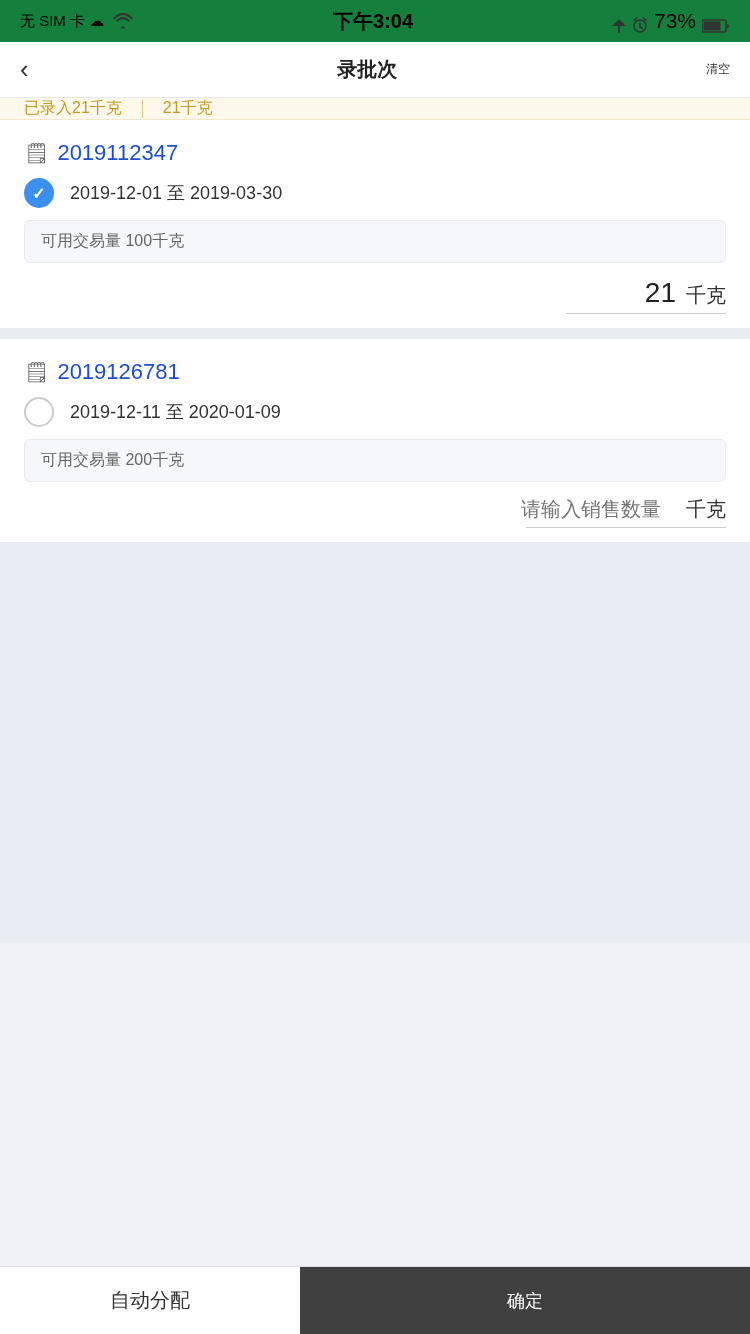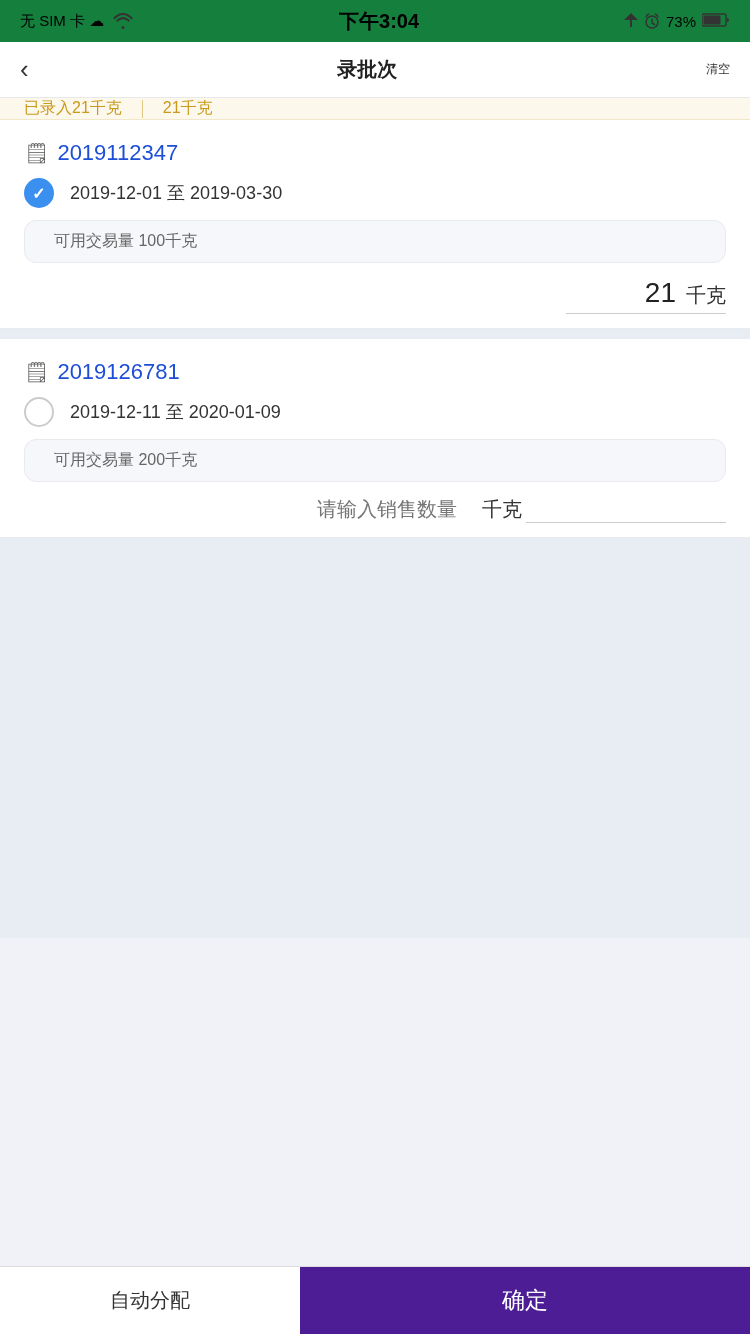--- a/index.html
+++ b/index.html
@@ -28,23 +28,23 @@
       align-items: center;
       gap: 8px;
       font-size: 15px;
     }
     .status-center {
       font-size: 20px;
       font-weight: 600;
     }
     .status-right {
       display: flex;
-      align-items: flex-start;
+      align-items: flex-end;
       gap: 6px;
-      font-size: 15px;
+      font-size: 21px;
     }
 
     
     .nav-bar {
       display: flex;
       justify-content: space-between;
       align-items: center;
       background: #fff;
       height: 56px;
       padding: 0 20px;
@@ -139,22 +139,22 @@
     }
 
     .batch-date {
       font-size: 18px;
       color: #333;
     }
 
     .batch-available {
       background: #f5f7fa;
       border: 1px solid #e8eaee;
-      border-radius: 12px;
-      padding: 10px 29px;
+      border-radius: 6px;
+      padding: 10px 16px;
       font-size: 16px;
       color: #666;
       margin-bottom: 0;
     }
 
     
     .amount-row {
       display: flex;
       justify-content: flex-end;
       align-items: baseline;
@@ -244,23 +244,23 @@
       color: #333;
       background: #fff;
       border: none;
       cursor: pointer;
     }
     .btn-confirm {
       flex: 1.5;
       display: flex;
       align-items: center;
       justify-content: center;
-      font-size: 23px;
+      font-size: 18px;
       color: #fff;
-      background: #4c1d95;
+      background: #404040;
       border: none;
       cursor: pointer;
     }
 
     
   </style>
 </head>
 <body>
 
 <div class="status-bar">
@@ -333,21 +333,21 @@
     <span class="batch-id">2019126781</span>
   </div>
   <div class="batch-row">
     <div class="radio-circle"></div>
     <span class="batch-date">2019-12-11 至 2020-01-09</span>
   </div>
   <div class="batch-available">可用交易量 200千克</div>
 </div>
 
 <div class="input-row">
-  <div style="display:flex;align-items:flex-end;gap:4px;">
+  <div style="display:flex;flex-direction:column;align-items:flex-end;gap:4px;">
     <div style="display:flex;align-items:center;gap:10px;">
       <input class="qty-input" type="number" placeholder="请输入销售数量" style="">
       <span class="qty-unit">千克</span>
     </div>
     <div class="input-underline"></div>
   </div>
 </div>
 
 <div class="fill-area"></div>
 

